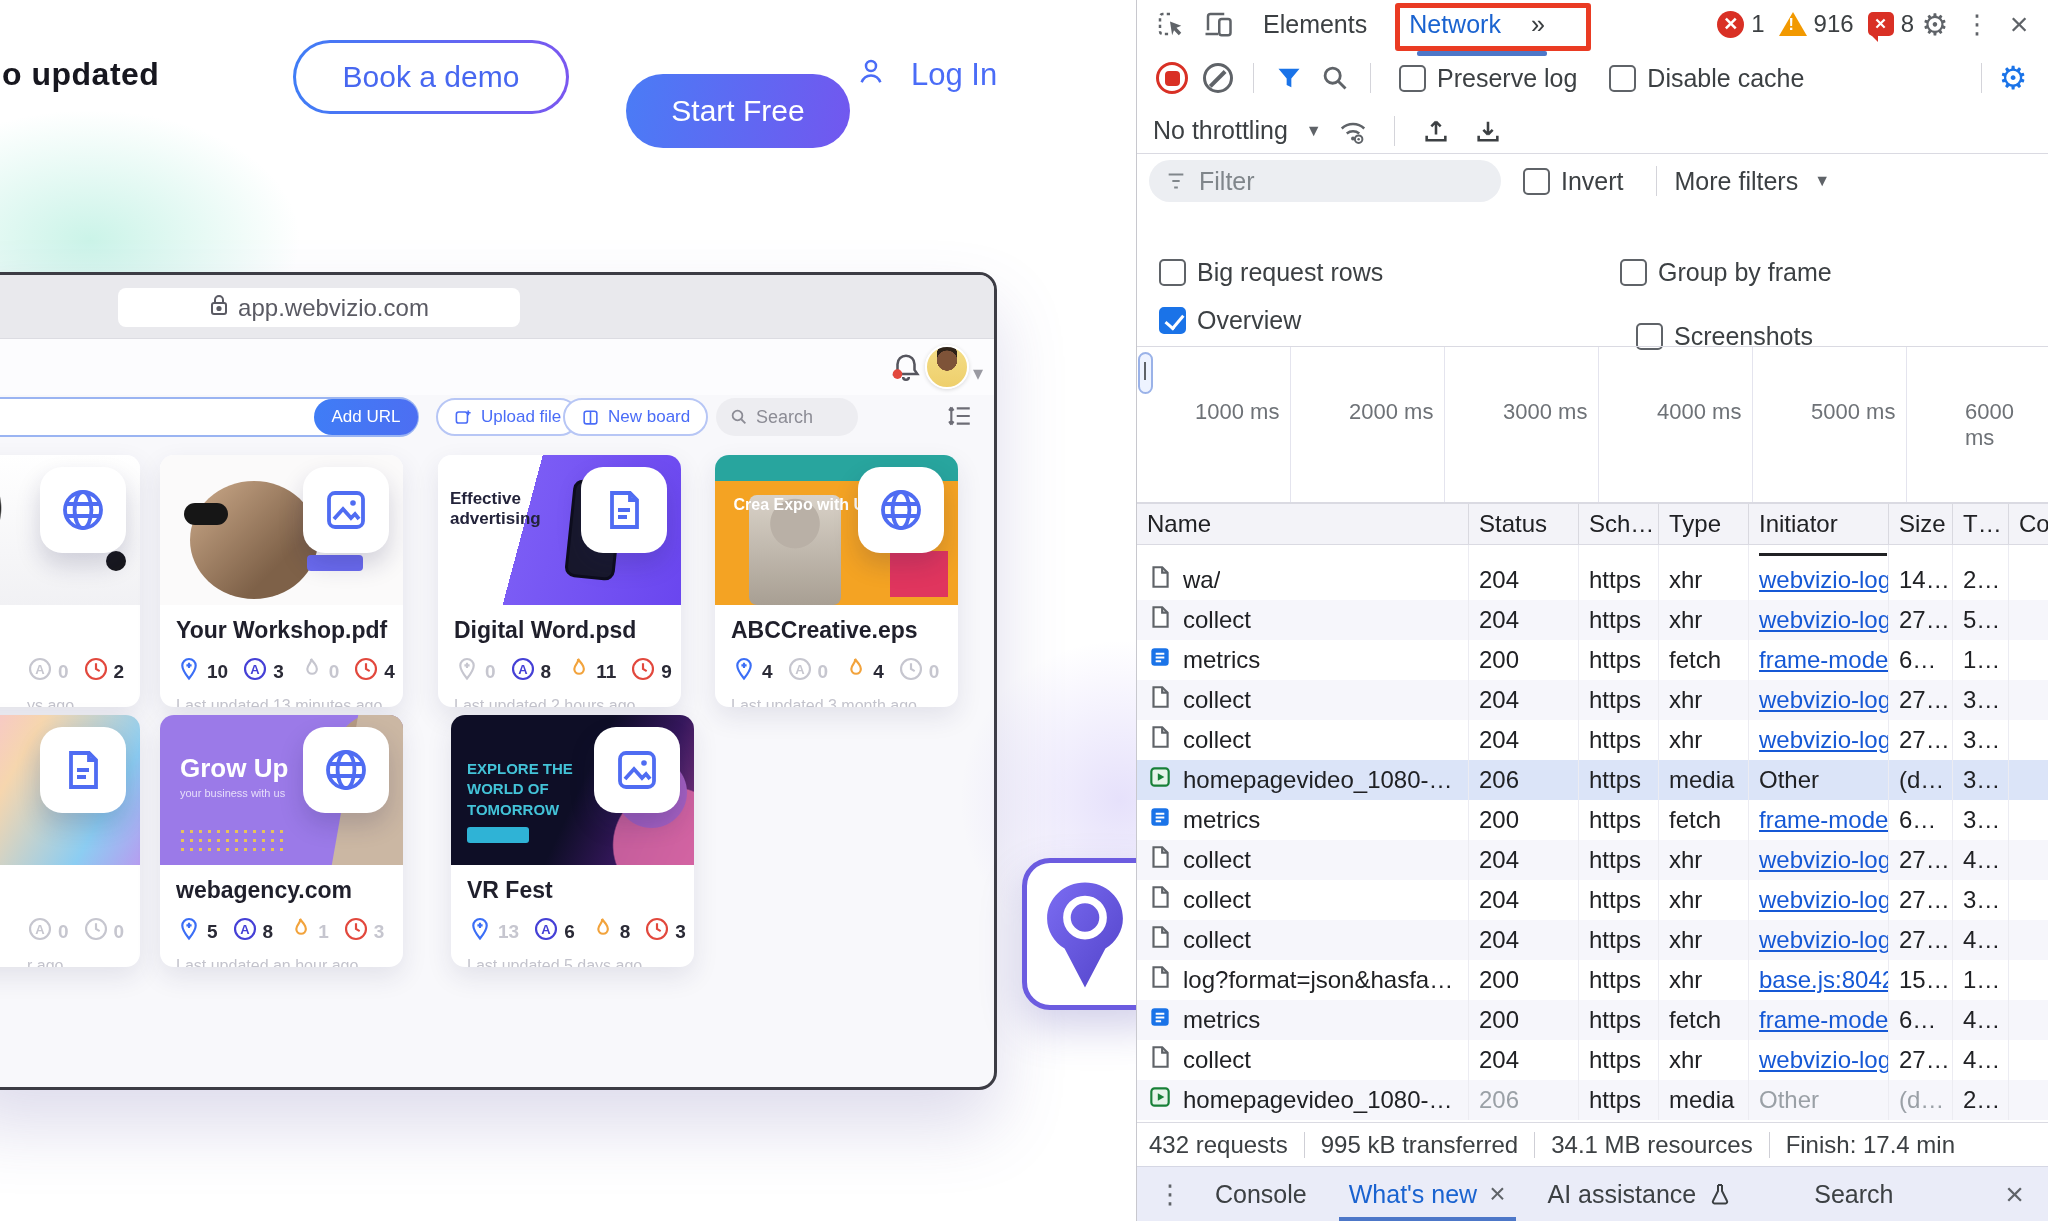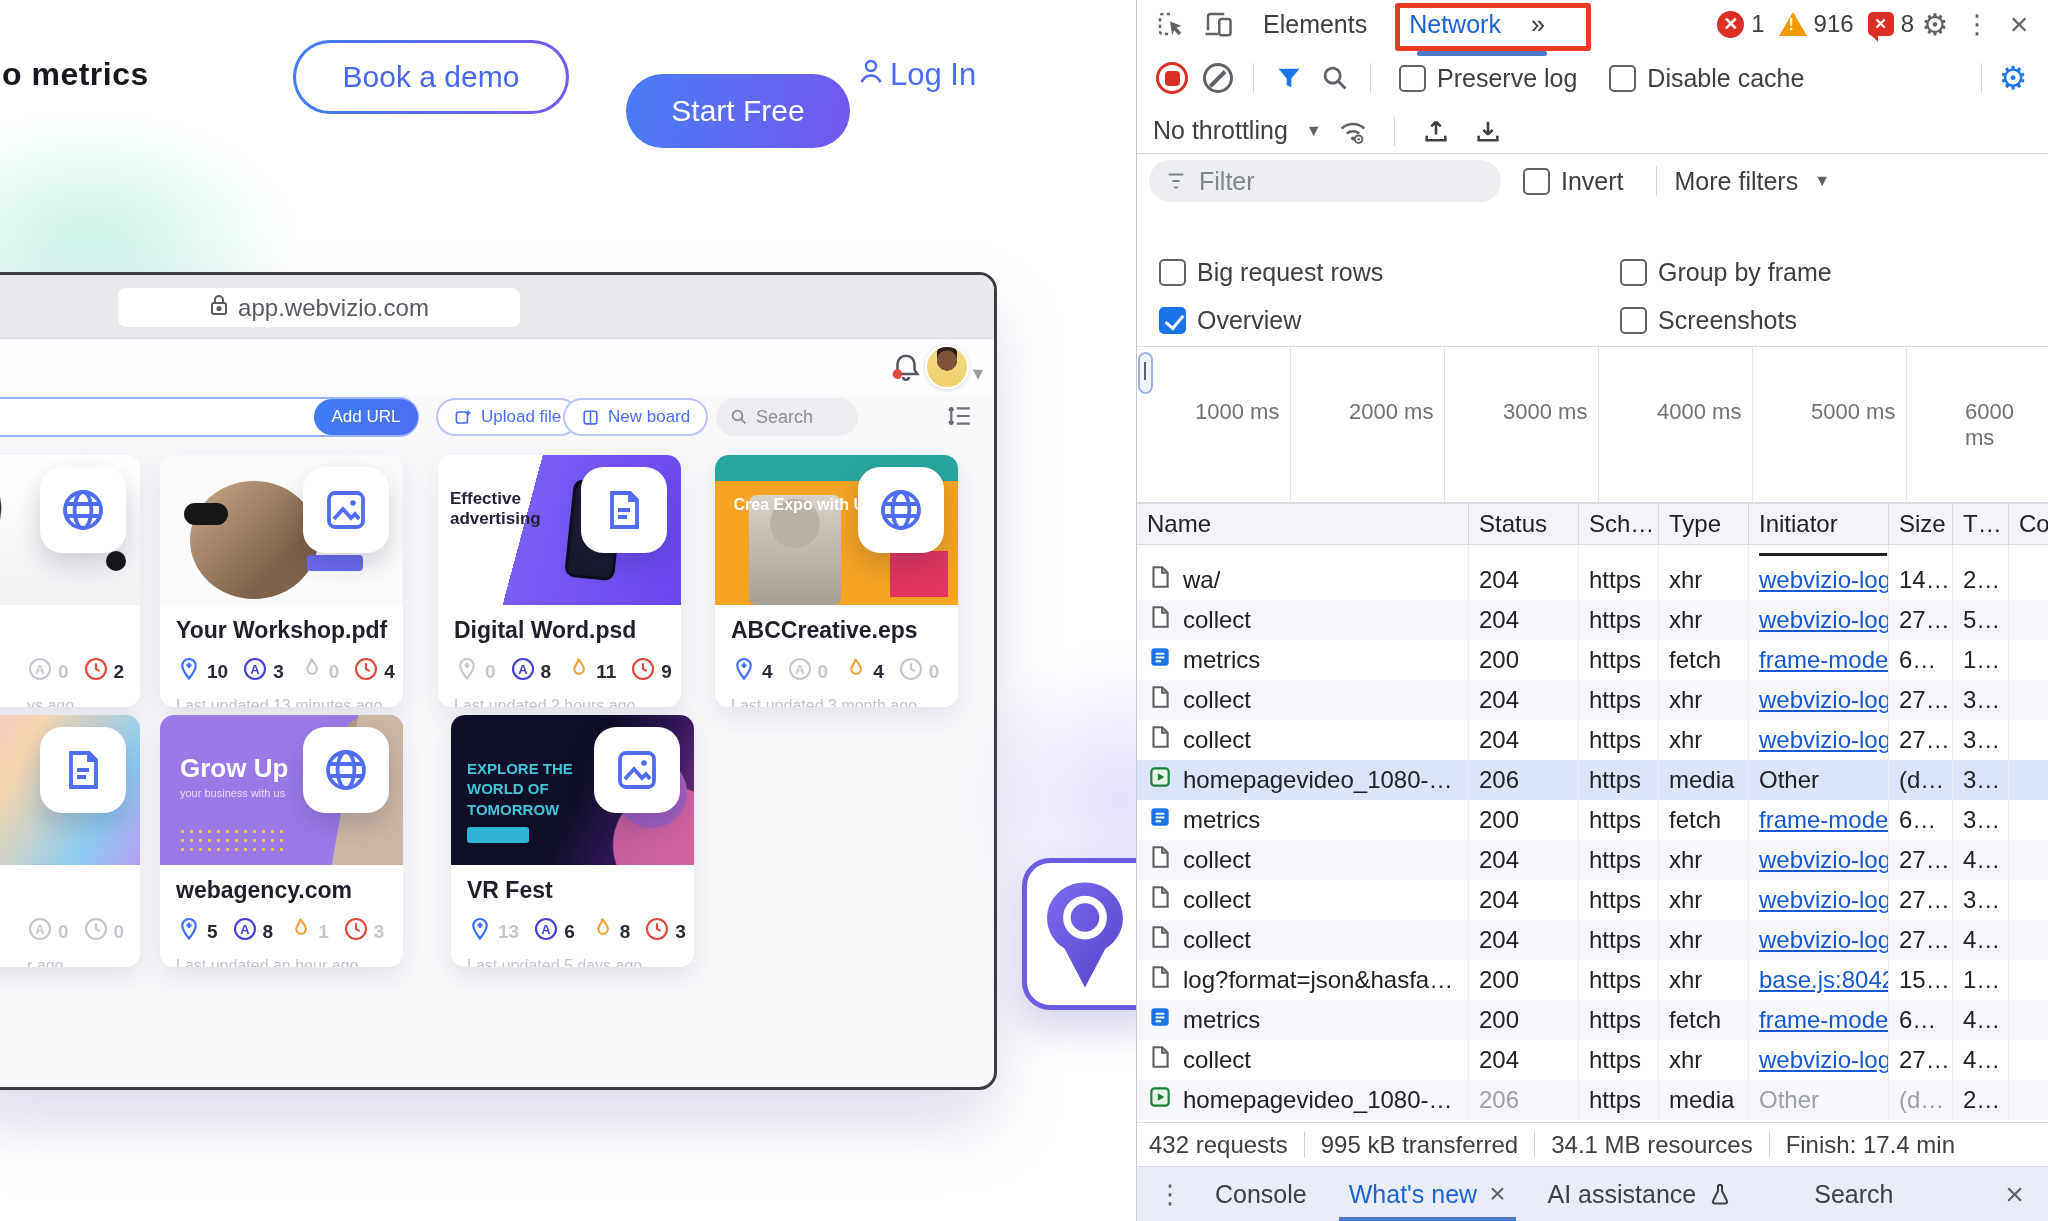--- a/index.html
+++ b/index.html
@@ -13,21 +13,21 @@
   #page::after { content:""; position:absolute; left:960px; top:640px; width:320px; height:320px;
     background:radial-gradient(closest-side, rgba(130,105,235,.20), rgba(130,105,235,0)); }
 
   #brand-partial { position:absolute; left:2px; top:56px; font-size:32px; font-weight:600; color:#17171f; letter-spacing:.5px; }
   .pill-btn { position:absolute; top:40px; height:74px; border-radius:40px; display:flex; align-items:center; justify-content:center;
     font-size:30px; cursor:pointer; }
   #book-demo { left:293px; width:276px; border:3px solid transparent;
     background:linear-gradient(#fff,#fff) padding-box, linear-gradient(90deg,#3f7df6,#7a57f0) border-box;
     color:#4767f0; font-weight:500; }
   #start-free { left:626px; width:224px; background:linear-gradient(100deg,#4a7cf6,#7257ef); color:#fff; font-weight:500;margin-top:34px; }
-  #login { position:absolute; left:856px; top:56px; display:flex; align-items:center; gap:4px;
+  #login { position:absolute; left:856px; top:56px; display:flex; align-items:center; gap:25px;
     color:#4a6cf7; font-size:31px; cursor:pointer; }
 
   
   #mockwin { position:absolute; left:-44px; top:272px; width:1041px; height:818px;
     border:3px solid #3c3c44; border-radius:18px; background:#f8f8fb; overflow:hidden;
     box-shadow:0 36px 70px rgba(90,80,160,.20); }
   #mock-chrome { position:absolute; left:0; top:0; width:100%; height:64px; background:#e9e9ed; border-bottom:1px solid #dcdce2; }
   #address-pill { position:absolute; left:159px; top:13px; width:402px; height:39px; background:#fff; border-radius:8px;
     display:flex; align-items:center; justify-content:center; gap:9px; color:#5a5a63; font-size:24px; }
   #app-topbar { position:absolute; left:0; top:64px; width:100%; height:56px; background:#fcfcfe; }
@@ -170,21 +170,21 @@
   #dt-drawer { top:1166px; height:55px; background:#eaecf8; border-top:1px solid #d5d7e4; padding:0 14px; gap:10px; font-size:25px; color:#3c4043; }
   .drawer-tab { display:flex; align-items:center; gap:12px; padding:0 16px; height:100%; cursor:pointer; position:relative; }
   #whatsnew-tab { color:#1a63d0; }
   #whatsnew-tab::after { content:""; position:absolute; left:6px; right:6px; bottom:0; height:4px; background:#4d77c8; }
   .close-x { color:#5f6368; font-size:28px; }
 </style>
 </head>
 <body>
 
 <div id="page">
-  <div id="brand-partial">o metrics</div>
+  <div id="brand-partial">o updated</div>
   <div id="book-demo" class="pill-btn">Book a demo</div>
   <div id="start-free" class="pill-btn">Start Free</div>
   <div id="login">
     <span><svg width="30" height="30" viewBox="0 0 24 24" fill="none" stroke="#4a6cf7" stroke-width="2">
           <circle cx="12" cy="8" r="4"></circle>
           <path d="M4.5 21c1.5-4 4.5-5.5 7.5-5.5s6 1.5 7.5 5.5"></path>
         </svg></span>
     <span>Log In</span>
   </div>
 
@@ -679,21 +679,21 @@
         <span>Group by frame</span>
       </label>
     </div>
   <div class="dt-opt" style="left:22px; top:306px">
     <label class="dt-check" style="margin:0">
         <span class="cb checked"></span>
         <span>Overview</span>
       </label>
     </div>
   <div class="dt-opt" style="left:483px; top:306px">
-    <label class="dt-check" style="margin:0">
+    <label class="dt-check" style="margin:16px">
         <span class="cb"></span>
         <span>Screenshots</span>
       </label>
     </div>
 
   <div class="dt-row gridlines" id="dt-ruler">
       <span class="tick" style="left: 58px;">1000 ms</span>
       <span class="tick" style="left: 212px;">2000 ms</span>
       <span class="tick" style="left: 366px;">3000 ms</span>
       <span class="tick" style="left: 520px;">4000 ms</span>

